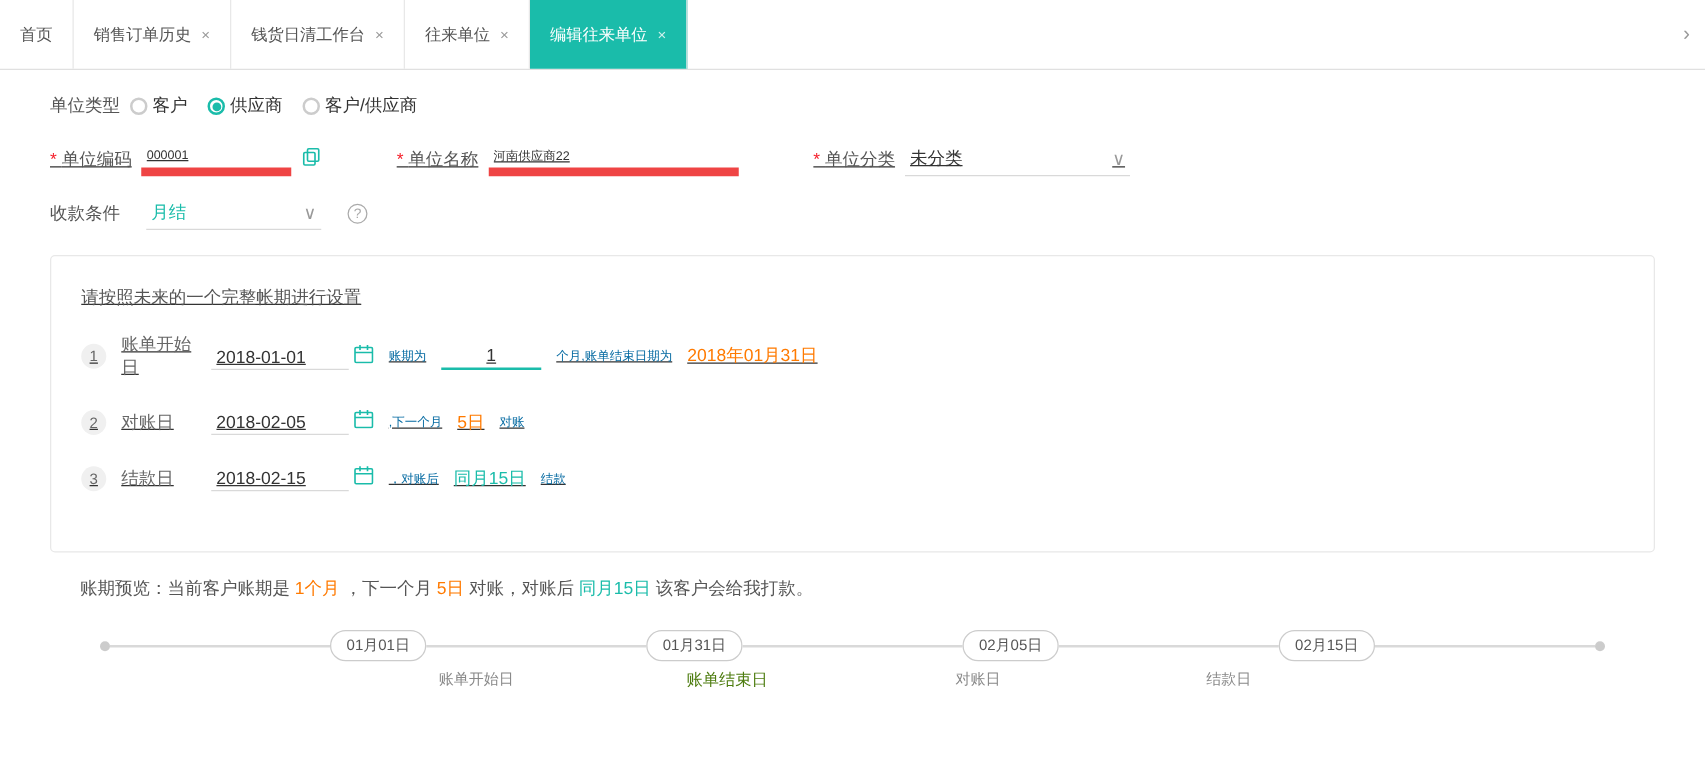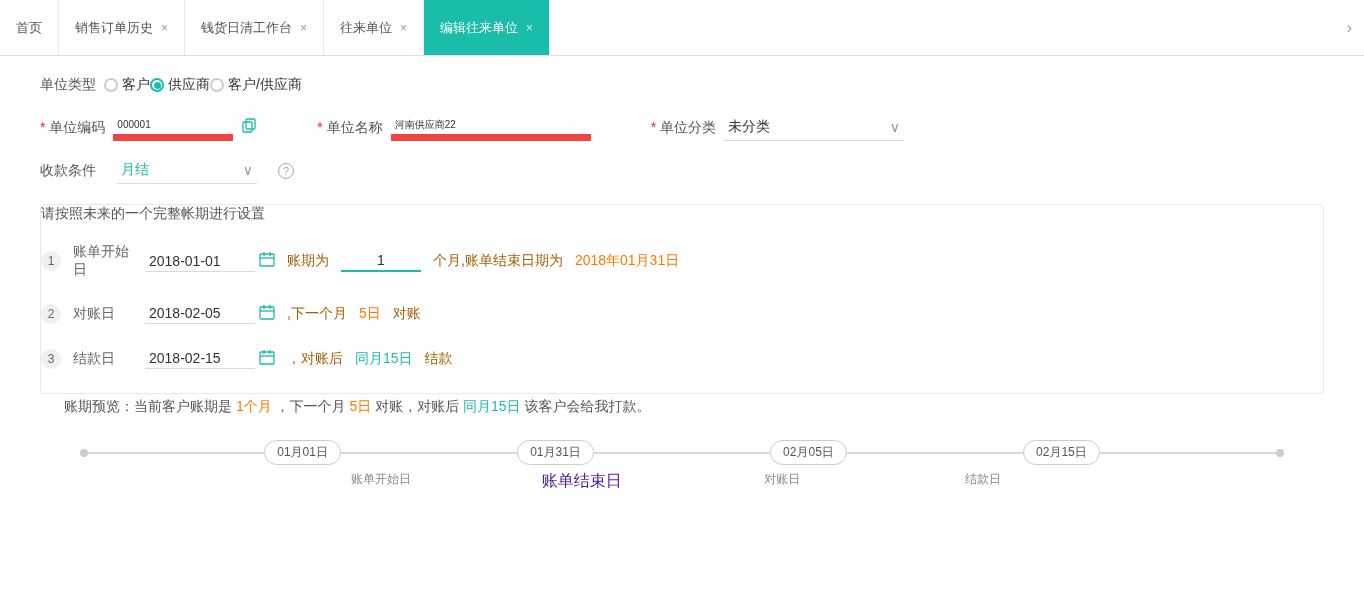--- a/index.html
+++ b/index.html
@@ -68,20 +68,21 @@
       color: #555;
       white-space: nowrap;
     }
     .required-label::before {
       content: '* ';
       color: #f5222d;
     }
     .radio-group {
       display: flex;
       align-items: center;
+      gap: 16px;
     }
     .radio-item {
       display: flex;
       align-items: center;
       gap: 4px;
       cursor: pointer;
     }
     .radio-circle {
       width: 14px;
       height: 14px;
@@ -152,21 +153,23 @@
       display: flex;
       align-items: center;
       justify-content: center;
       cursor: pointer;
     }
 
     
     .settings-panel {
       border: 1px solid #e8e8e8;
       border-radius: 4px;
-      margin-bottom: 4px;
+      padding: 24px;
+      margin-bottom: 20px;
+      text-decoration: underline;
     }
     .settings-title {
       font-size: 14px;
       color: #555;
       margin-bottom: 20px;
     }
 
     
     .setting-row {
       display: flex;
@@ -207,22 +210,22 @@
       border: none;
       border-bottom: 2px solid #1abcaa;
       outline: none;
       padding: 2px 4px;
       font-size: 14px;
       color: #333;
       width: 80px;
       text-align: center;
     }
     .setting-desc {
-      color: #a16207;
-      font-size: 14px;
+      color: #0369a1;
+      font-size: 10px;
     }
     .orange-text { color: #ff7a00; }
     .teal-text { color: #1abcaa; }
 
     
     .preview-text {
       font-size: 14px;
       color: #555;
       margin-bottom: 24px;
       padding: 0 24px;
@@ -299,21 +302,21 @@
           <span>供应商</span>
         </label>
         <label class="radio-item">
           <div class="radio-circle"></div>
           <span>客户/供应商</span>
         </label>
       </div>
     </div>
   </div>
 
-  <div class="form-row" style="align-items:flex-end; margin-bottom:16px;">
+  <div class="form-row" style="align-items:flex-end; margin-bottom:16px;text-decoration:underline;">
     <div class="form-group">
       <span class="form-label required-label">单位编码</span>
       <input class="form-input" type="text" value="000001" style="">
       <span class="calendar-icon">
         <svg width="16" height="16" viewBox="0 0 16 16" fill="none" xmlns="http://www.w3.org/2000/svg">
           <rect x="2" y="4" width="9" height="10" rx="1" stroke="#1abcaa" stroke-width="1.3"></rect>
           <rect x="5" y="1" width="9" height="10" rx="1" stroke="#1abcaa" stroke-width="1.3"></rect>
         </svg>
       </span>
     </div>
@@ -433,21 +436,21 @@
       <div class="tl-segment"></div>
       <div class="tl-end-dot"></div>
     </div>
 
     <div style="display:flex; align-items:flex-start; margin-top:6px; padding-left: 0;">
       <div style="flex:1;"></div>
       <div style="display:flex; flex:1; justify-content:center;">
         <span style="font-size:12px; color:#888;">账单开始日</span>
       </div>
       <div style="display:flex; flex:1; justify-content:center;">
-        <span style="font-size:16px; color:#4c1d95;">账单结束日</span>
+        <span style="font-size:13px; color:#4d7c0f;">账单结束日</span>
       </div>
       <div style="display:flex; flex:1; justify-content:center;">
         <span style="font-size:12px; color:#888;">对账日</span>
       </div>
       <div style="display:flex; flex:1; justify-content:center;">
         <span style="font-size:12px; color:#888;">结款日</span>
       </div>
       <div style="flex:1;"></div>
     </div>
   </div>

